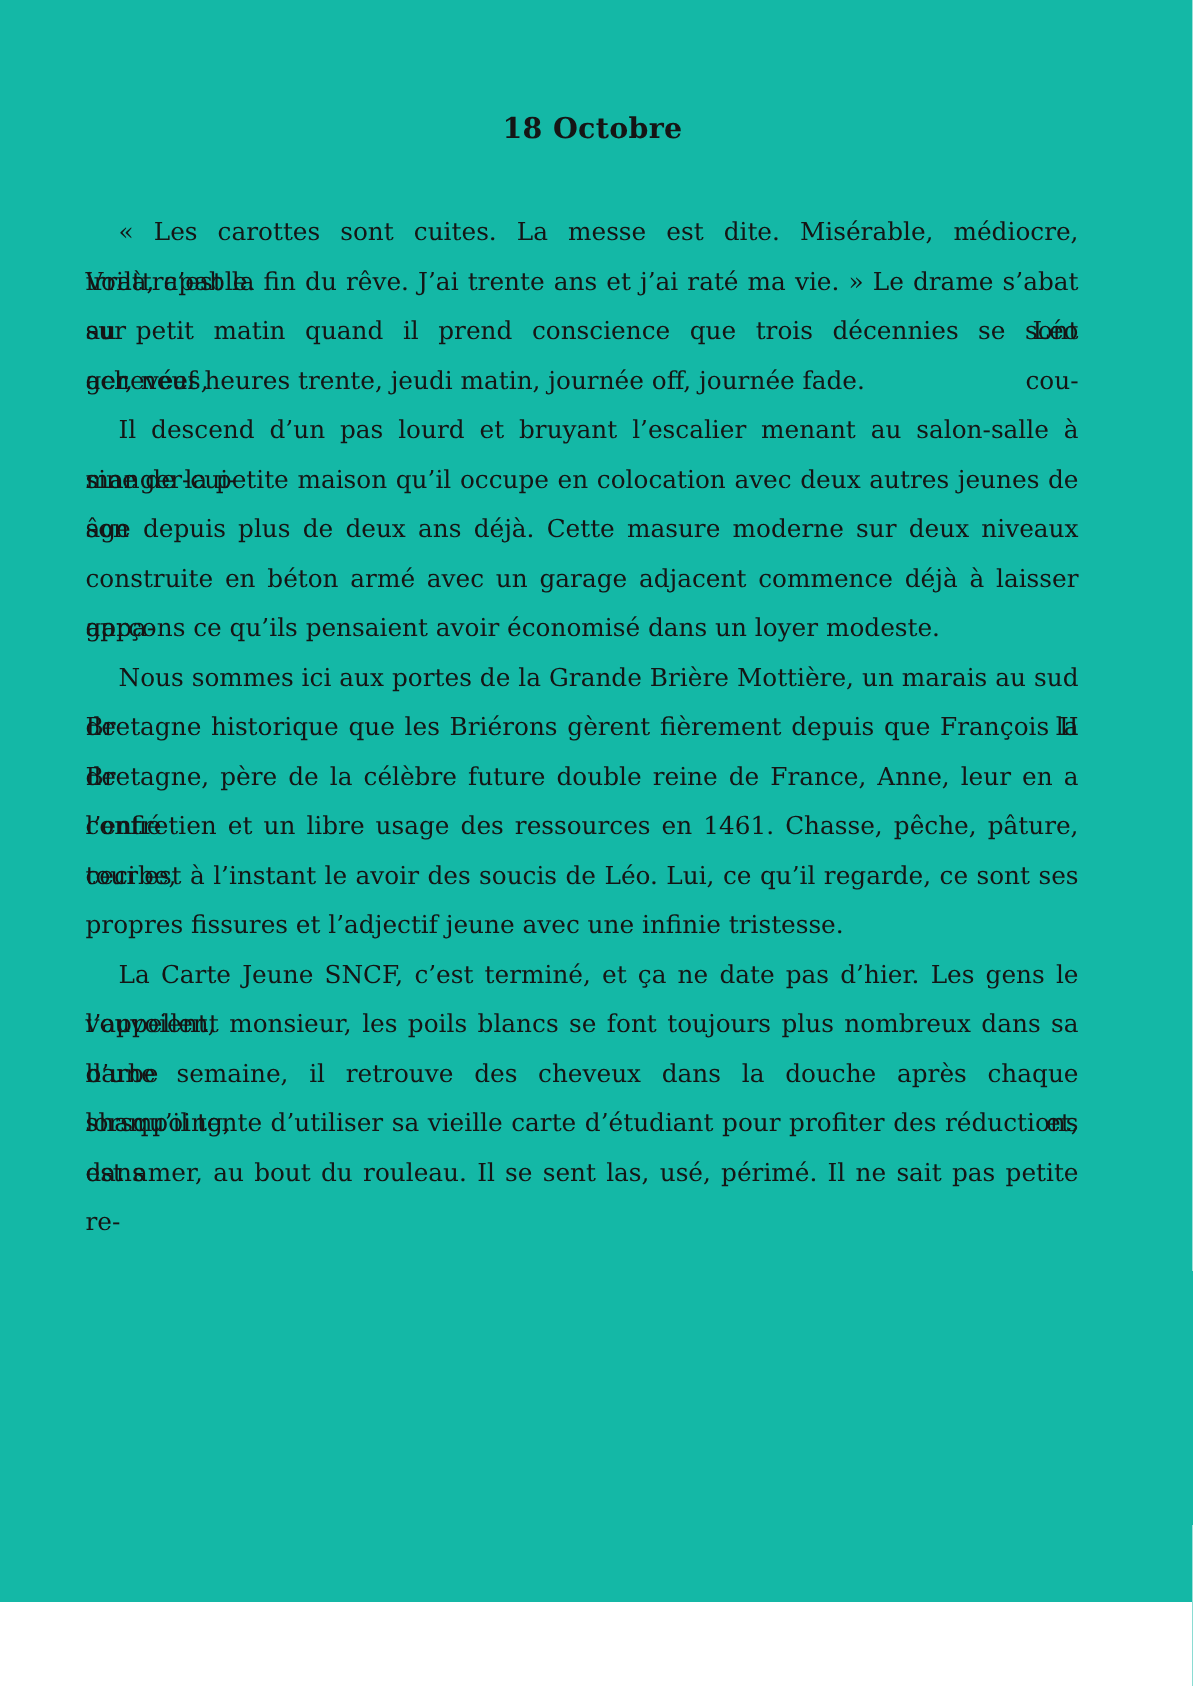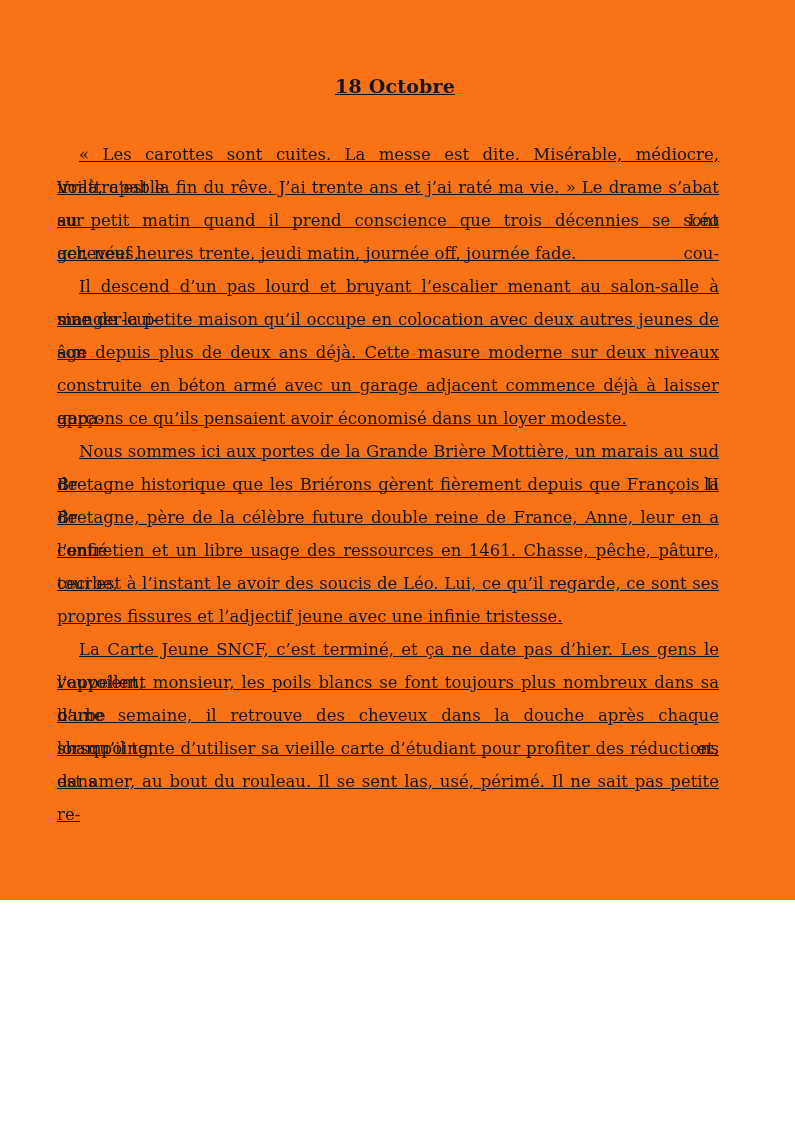--- a/index.html
+++ b/index.html
@@ -3,26 +3,25 @@
 <meta charset="utf-8">
 <style>
   html, body {
     margin: 0;
     padding: 0;
     background: #ffffff;
   }
   .page {
     position: relative;
     width: 795px;
-    height: 900px;
-    background: #f97316;
+    height: 1068px;
+    background: #14b8a6;
     overflow: hidden;
     font-family: "DejaVu Serif", "Liberation Serif", serif;
     color: #151515;
-    text-decoration: underline;
   }
   .title {
     margin: 0;
     padding-top: 74px;
     width: 662px;
     margin-left: 64px;
     text-align: center;
     font-size: 19px;
     line-height: 24px;
     font-weight: bold;

